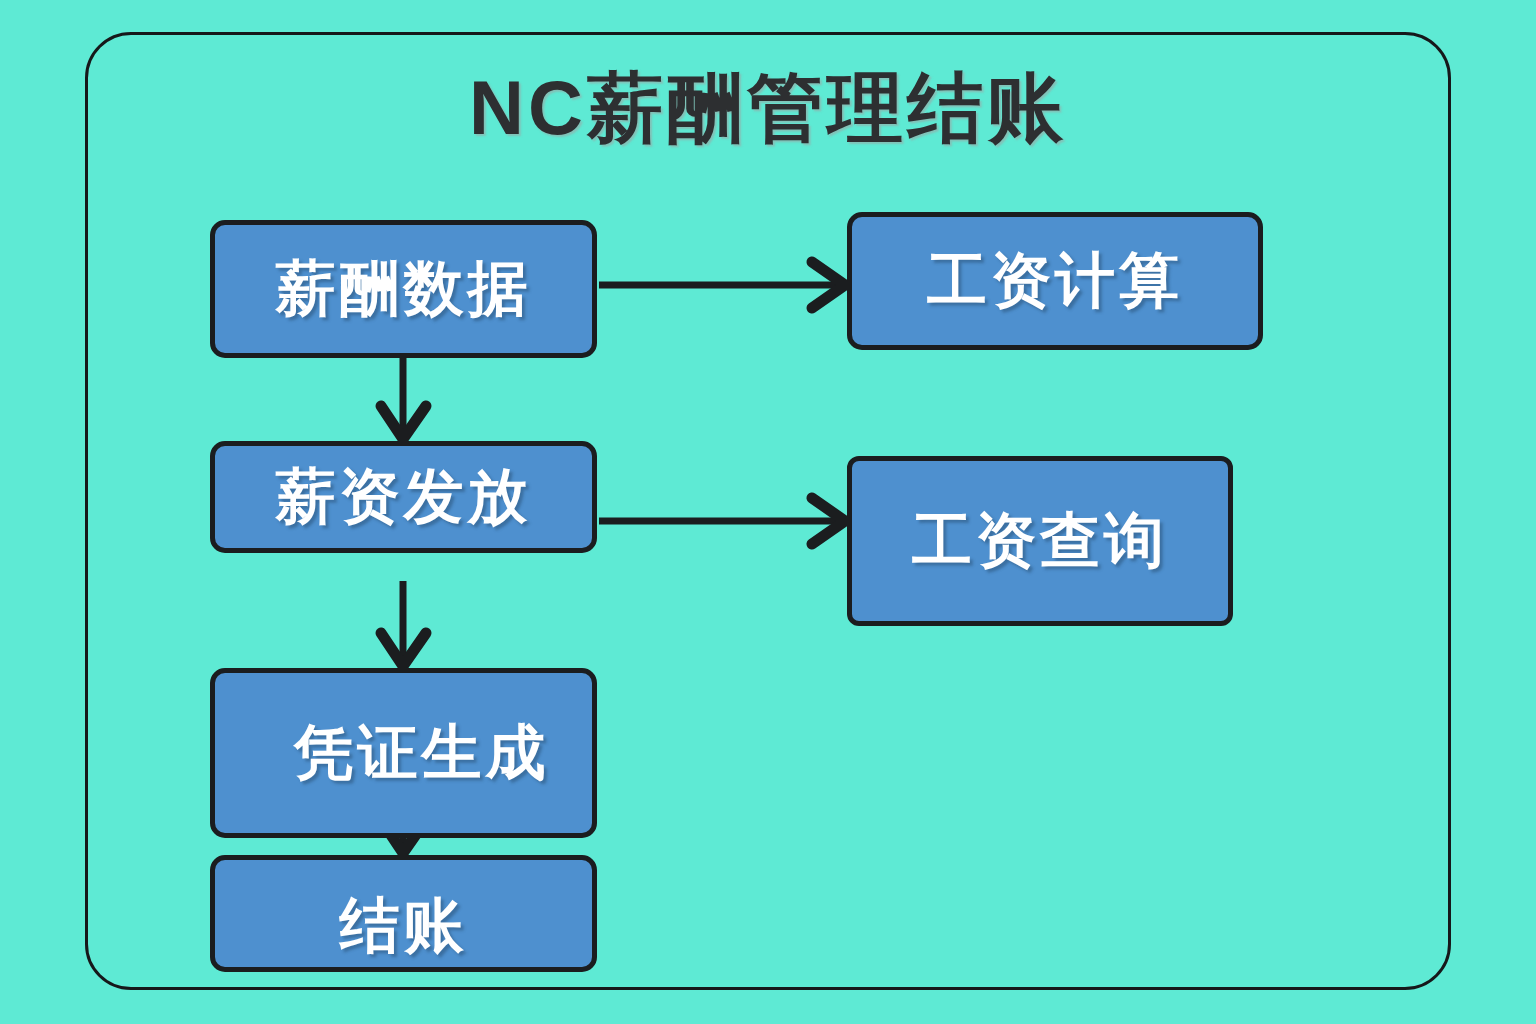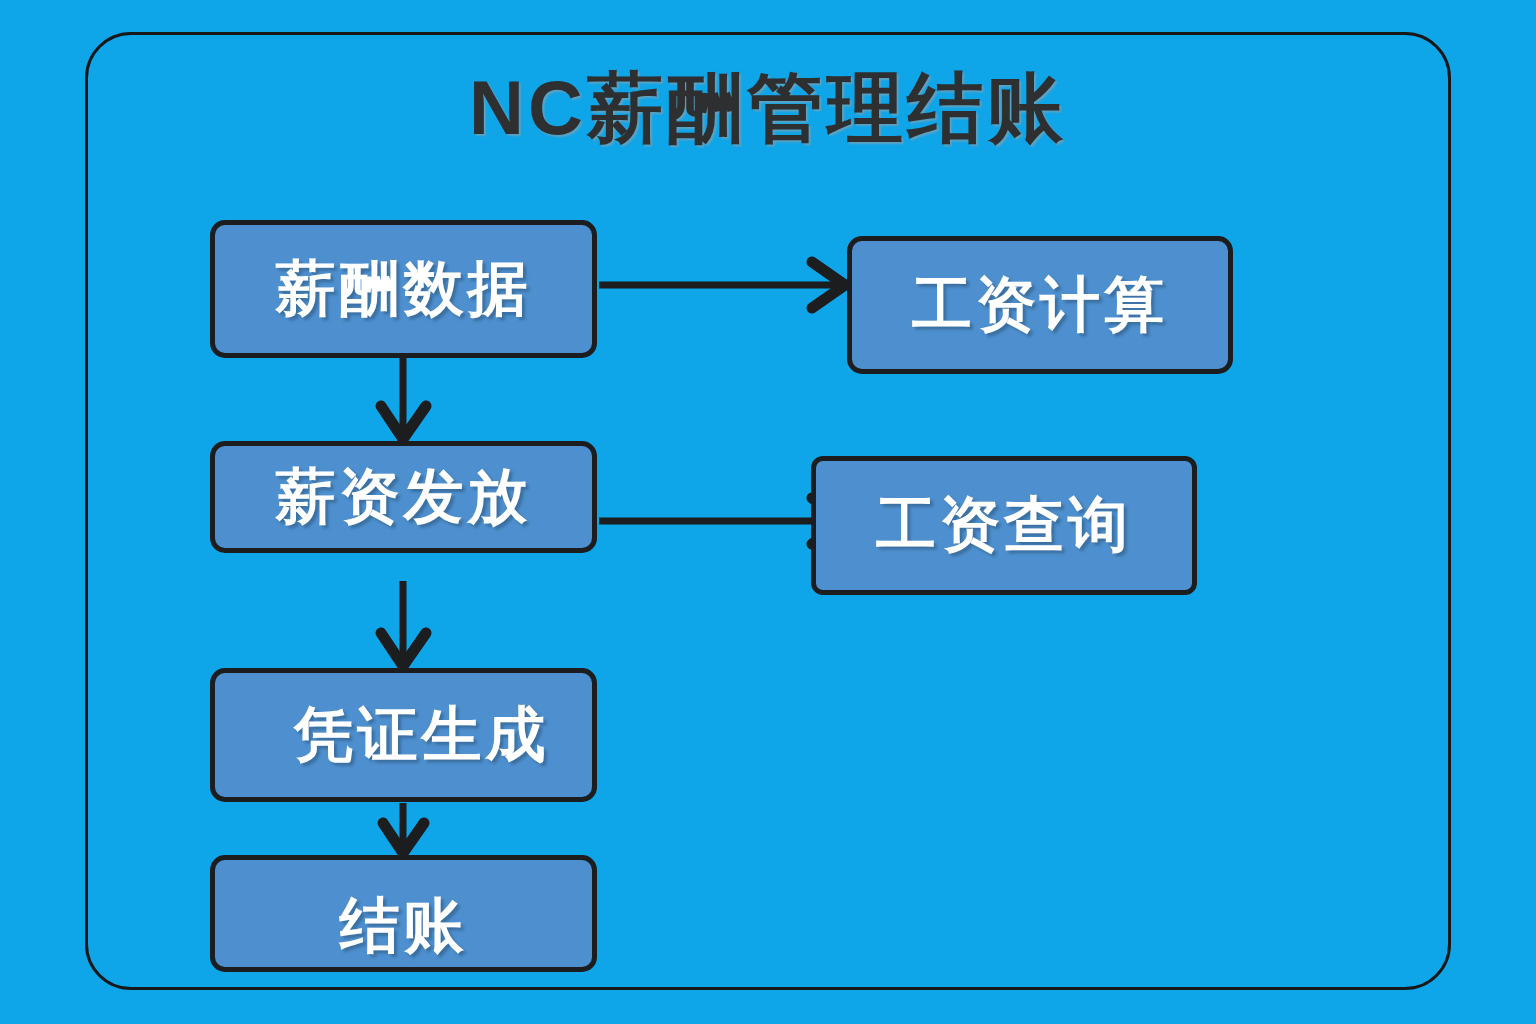--- a/index.html
+++ b/index.html
@@ -11,21 +11,21 @@
     height: 1024px;
     background: #f7f7f6;
     font-family: "Liberation Sans", "DejaVu Sans", sans-serif;
     overflow: hidden;
   }
 
   #canvas {
     position: relative;
     width: 1536px;
     height: 1024px;
-    background: #0ea5e9;
+    background: #5eead4;
   }
 
   
   .frame {
     position: absolute;
     left: 85px;
     top: 32px;
     width: 1366px;
     height: 958px;
     border: 3.5px solid #16181a;
@@ -64,26 +64,26 @@
     font-size: 60px;
     font-weight: bold;
     letter-spacing: 4px;
     white-space: nowrap;
     text-shadow: 3px 3px 3px rgba(35,70,105,0.45);
   }
 
   
   .n-xcsj  { left: 210px; top: 212px; width: 387px; height: 138px; margin-top: 8px; }
   .n-xzff  { left: 210px; top: 441px; width: 387px; height: 112px; }
-  .n-pzsc  { left: 210px; top: 668px; width: 387px; height: 134px; padding-left: 36px; }
+  .n-pzsc  { left: 210px; top: 668px; width: 387px; height: 170px; padding-left: 36px; }
   .n-jz    { left: 210px; top: 855px; width: 387px; height: 117px; align-items: flex-end; }
 
   
-  .n-gzjs  { left: 847px; top: 212px; width: 386px; height: 138px; margin-top: 24px; }
-  .n-gzcx  { left: 811px; top: 456px; width: 386px; height: 139px; border-radius: 12px; }
+  .n-gzjs  { left: 847px; top: 212px; width: 416px; height: 138px; }
+  .n-gzcx  { left: 847px; top: 456px; width: 386px; height: 170px; border-radius: 12px; }
 
   
   #connectors {
     position: absolute;
     left: 0;
     top: 0;
     width: 1536px;
     height: 1024px;
     pointer-events: none;
   }

